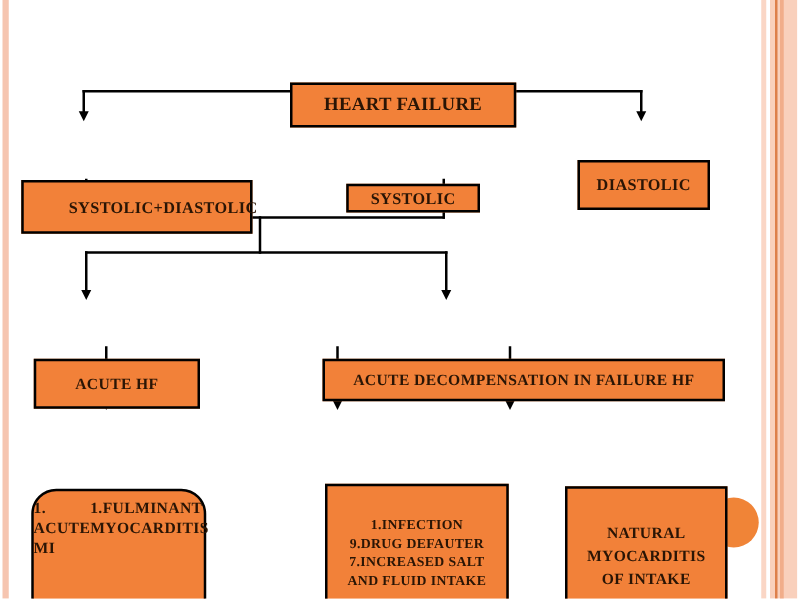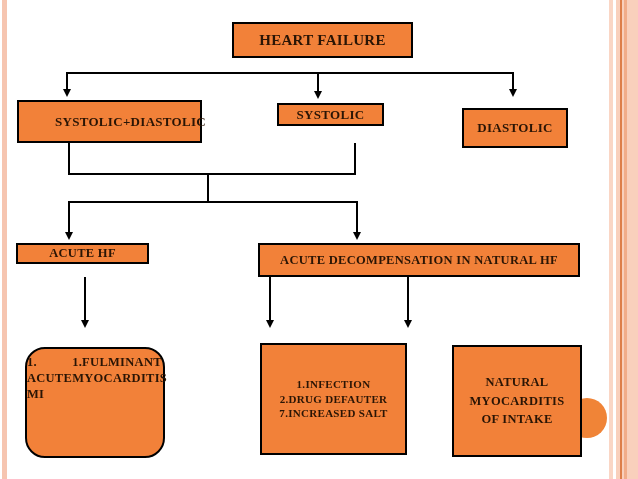--- a/index.html
+++ b/index.html
@@ -27,26 +27,27 @@
     position:absolute;
     background:#f28139;
     border:2px solid #000;
     color:#2a1505;
     font-weight:bold;
     box-sizing:border-box;
     display:flex;align-items:center;justify-content:center;
     text-align:center;
     letter-spacing:.3px;
     z-index:2;
+    margin-top:44px;
   }
   .node-root   {left:232px;top:22px; width:181px;height:36px;font-size:15px;}
   .node-sd     {left:17px; top:100px;width:185px;height:43px;font-size:13px;padding-left:42px;}
   .node-sys    {left:277px;top:103px;width:107px;height:23px;font-size:13px;}
-  .node-dia    {left:462px;top:108px;width:106px;height:40px;font-size:13px;}
-  .node-ahf    {left:16px; top:243px;width:133px;height:21px;font-size:12.5px;}
+  .node-dia    {left:462px;top:84px;width:106px;height:40px;font-size:13px;}
+  .node-ahf    {left:27px; top:243px;width:133px;height:40px;font-size:12.5px;}
   .node-adchf  {left:258px;top:243px;width:322px;height:34px;font-size:12.5px;}
   .node-causes1{left:25px; top:347px;width:140px;height:111px;font-size:12.5px;
                 align-items:flex-start;justify-content:center;
                 text-align:left;padding:0 6px 0 10px;border-radius:20px;}
   .node-causes1 .para{white-space:pre-wrap;line-height:1.28;margin:5px 0;}
   .node-causes2{left:260px;top:343px;width:147px;height:112px;font-size:11px;
                 flex-direction:column;line-height:1.36;}
   .node-nat    {left:452px;top:345px;width:130px;height:112px;font-size:12.5px;
                 flex-direction:column;line-height:1.5;}
   
@@ -97,31 +98,32 @@
   <div class="line vline" style="left:407px;top:277px;height:44px;"></div>
   <div class="arrowhead" style="left:403.5px;top:320px;"></div>
 
   <div class="node node-root">HEART FAILURE</div>
 
   <div class="node node-sd">SYSTOLIC+DIASTOLIC</div>
   <div class="node node-sys">SYSTOLIC</div>
   <div class="node node-dia">DIASTOLIC</div>
 
   <div class="node node-ahf">ACUTE HF</div>
-  <div class="node node-adchf">ACUTE DECOMPENSATION IN NATURAL HF</div>
+  <div class="node node-adchf">ACUTE DECOMPENSATION IN FAILURE HF</div>
 
   <div class="node node-causes1">
     <div class="para">1. ACUTE  MI</div>
     <div class="para">1.FULMINANT MYOCARDITIS</div>
   </div>
 
   <div class="node node-causes2">
     <div>1.INFECTION</div>
-    <div>2.DRUG DEFAUTER</div>
+    <div>9.DRUG DEFAUTER</div>
     <div>7.INCREASED SALT</div>
+    <div>AND FLUID INTAKE</div>
   </div>
 
   <div class="node node-nat">
     <div>NATURAL</div>
     <div>MYOCARDITIS</div>
     <div>OF INTAKE</div>
   </div>
 
 </div>
 

